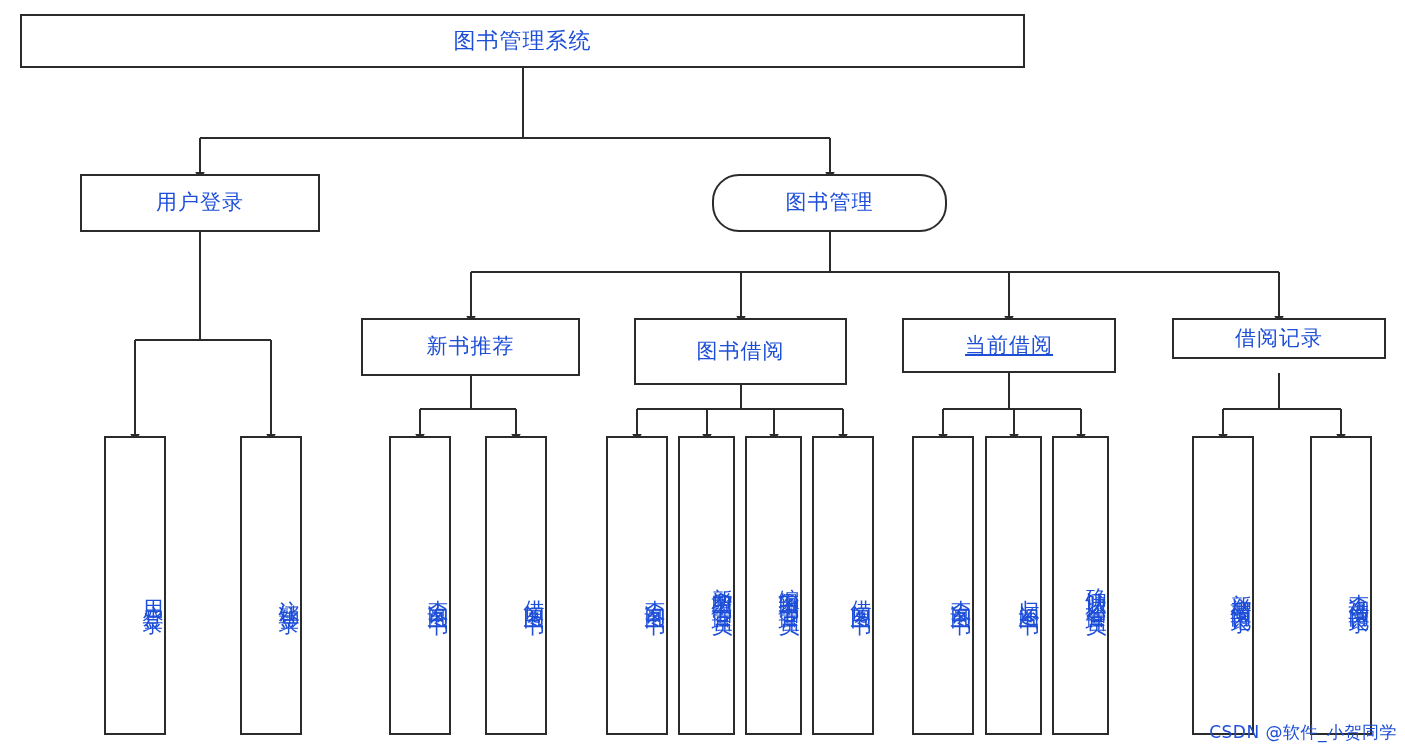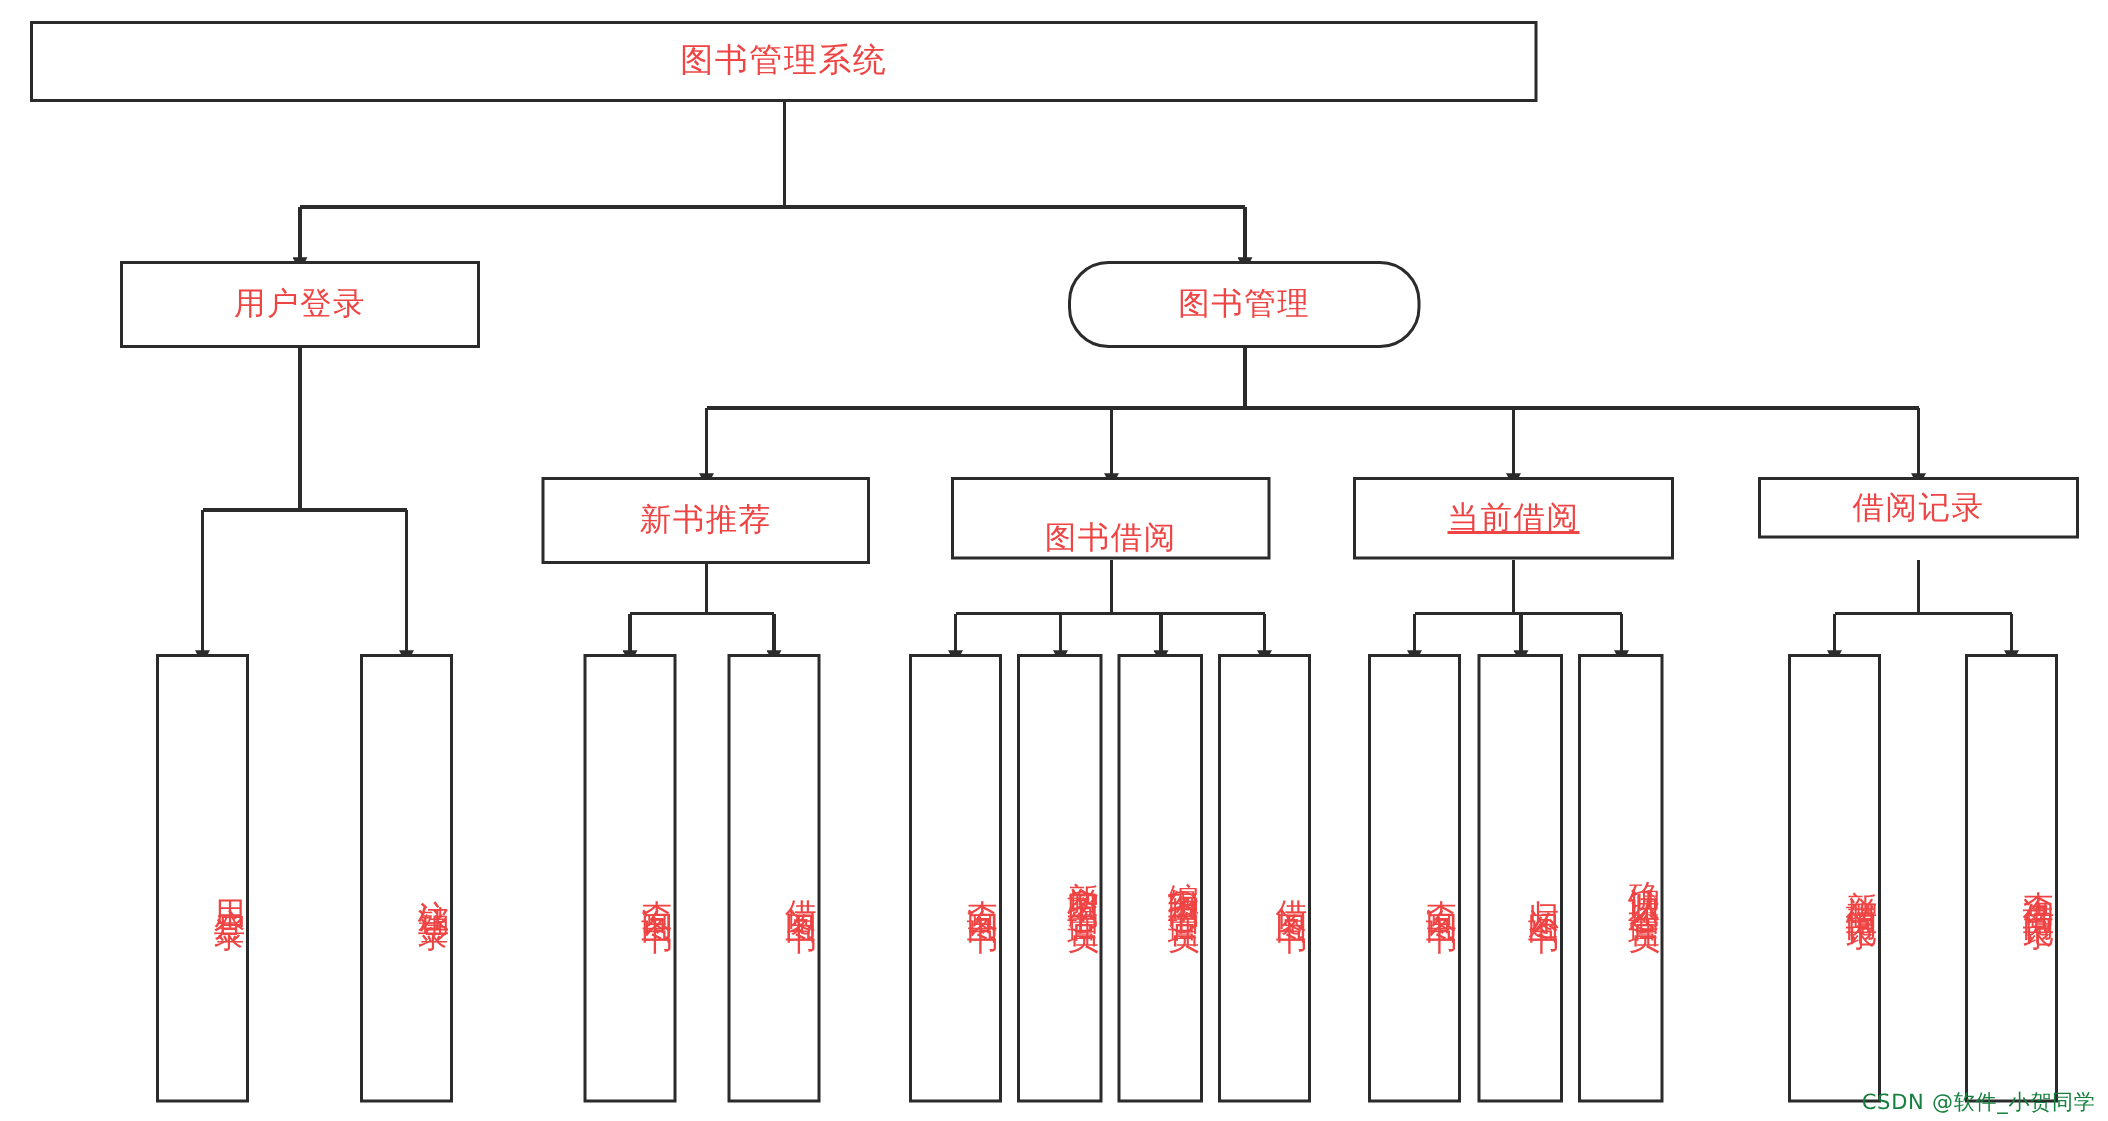--- a/index.html
+++ b/index.html
@@ -21,21 +21,21 @@
     pointer-events:none;
   }
   .node{
     position:absolute;
     box-sizing:border-box;
     background:#ffffff;
     border:2px solid #2b2b2b;
     display:flex;
     align-items:center;
     justify-content:center;
-    color:#ef4444;
+    color:#1d4ed8;
     z-index:2;
   }
   
   .node.h{
     font-size:21px;
     letter-spacing:1px;
     line-height:1.2;
     white-space:nowrap;
   }
   .node.root{font-size:22px;}
@@ -52,22 +52,22 @@
     text-align:start;
   }
   .node.v.tall{
     padding-top:6px;
     letter-spacing:4px;
   }
   .watermark{
     position:absolute;
     right:8px;
     bottom:3px;
-    font-size:14px;
-    color:#15803d;
+    font-size:17px;
+    color:#1d4ed8;
     white-space:nowrap;
     z-index:5;
     letter-spacing:0.5px;
   }
 </style>
 </head>
 <body>
 
 <div id="canvas">
   <svg id="edges" viewBox="0 0 1405 747">
@@ -119,21 +119,21 @@
       </div>
       <div class="node h" style="left: 80px; top: 174px; width: 240px; height: 58px;">
         <span>用户登录</span>
       </div>
       <div class="node h" style="left: 712px; top: 174px; width: 235px; height: 58px; border-radius: 27px;">
         <span>图书管理</span>
       </div>
       <div class="node h" style="left: 361px; top: 318px; width: 219px; height: 58px;">
         <span>新书推荐</span>
       </div>
-      <div class="node h" style="left: 634px; top: 318px; width: 213px; height: 55px; align-items: flex-end;">
+      <div class="node h" style="left: 634px; top: 318px; width: 213px; height: 67px;">
         <span>图书借阅</span>
       </div>
       <div class="node h" style="left: 902px; top: 318px; width: 214px; height: 55px; text-decoration: underline;">
         <span>当前借阅</span>
       </div>
       <div class="node h" style="left: 1172px; top: 318px; width: 214px; height: 41px; text-align: center;">
         <span>借阅记录</span>
       </div>
       <div class="node v" style="left: 104px; top: 436px; width: 62px; height: 299px;">
         <span>用户登录</span>

